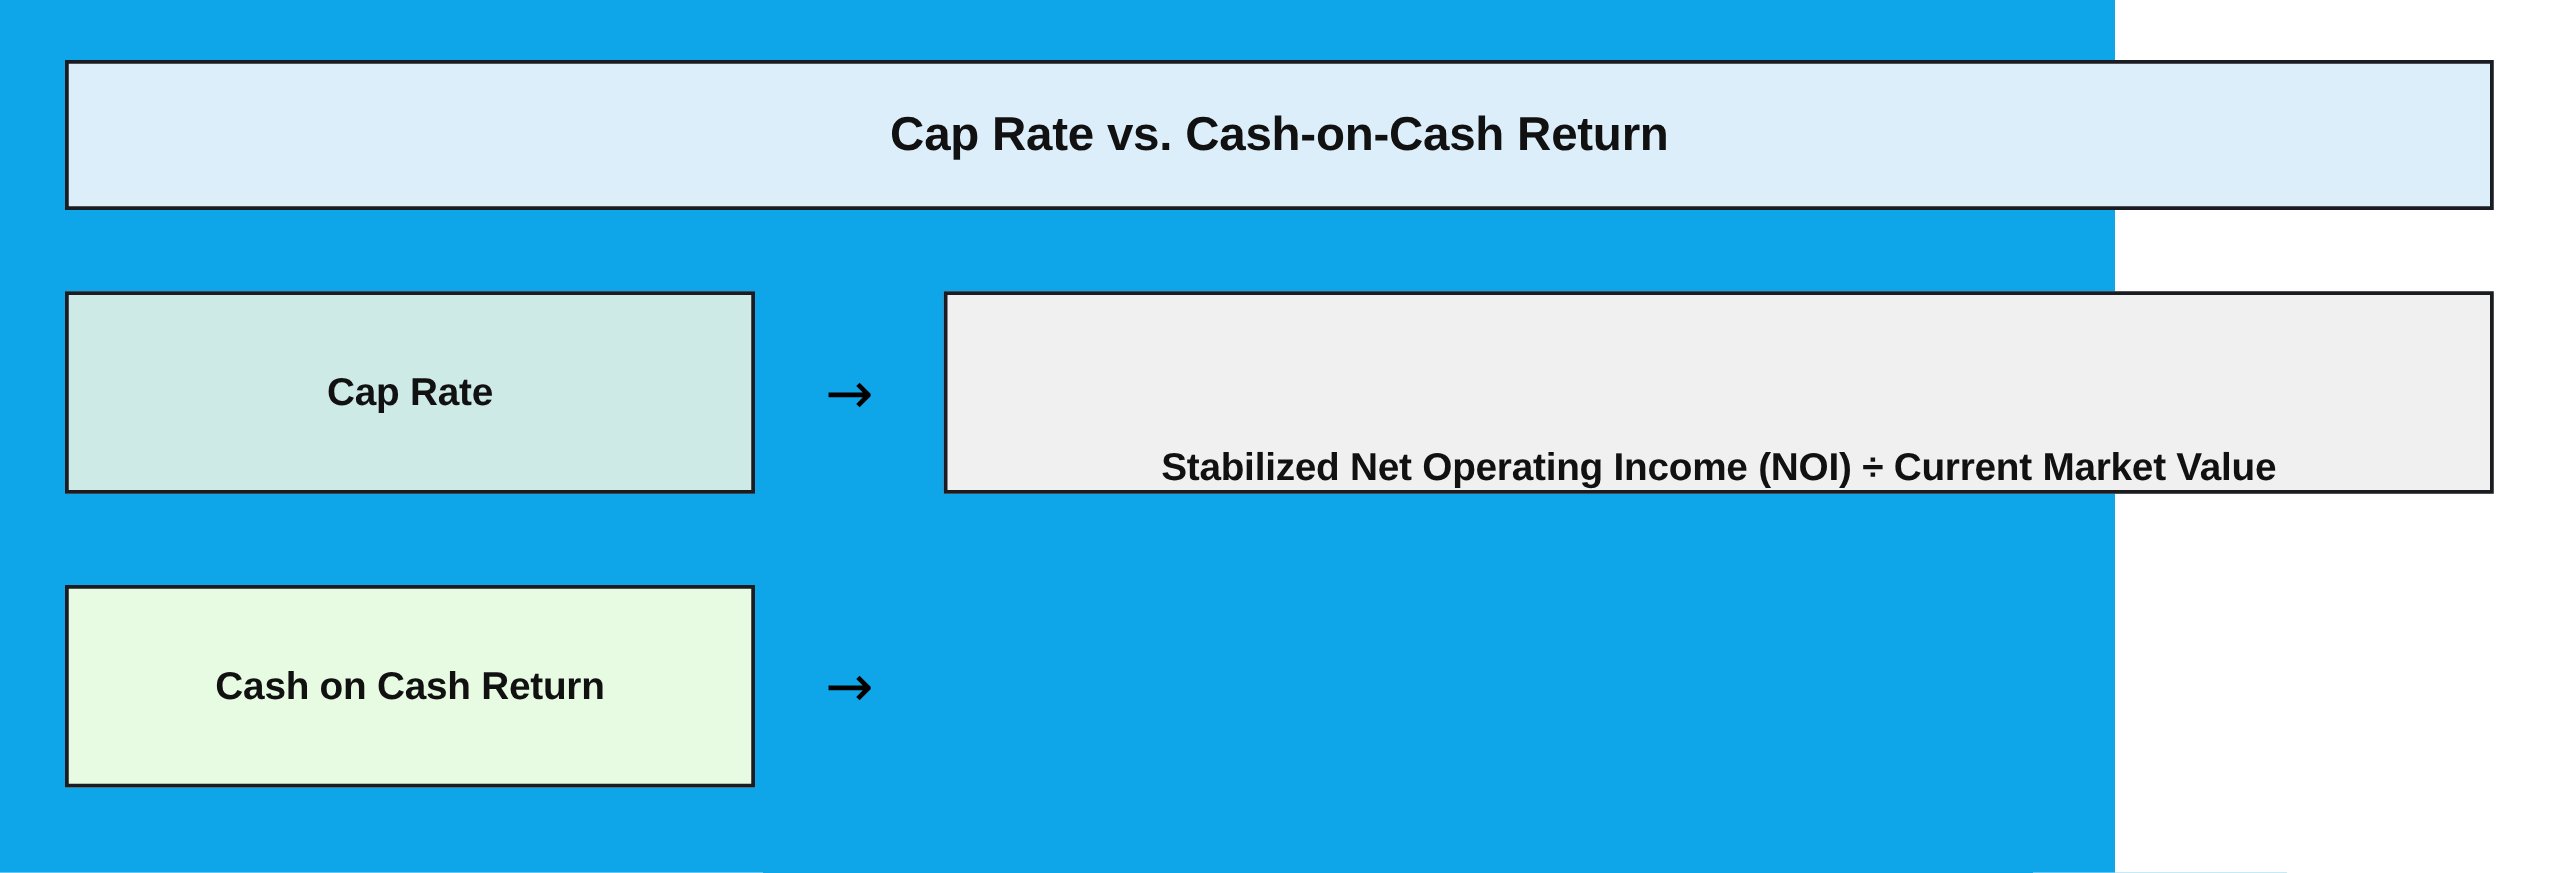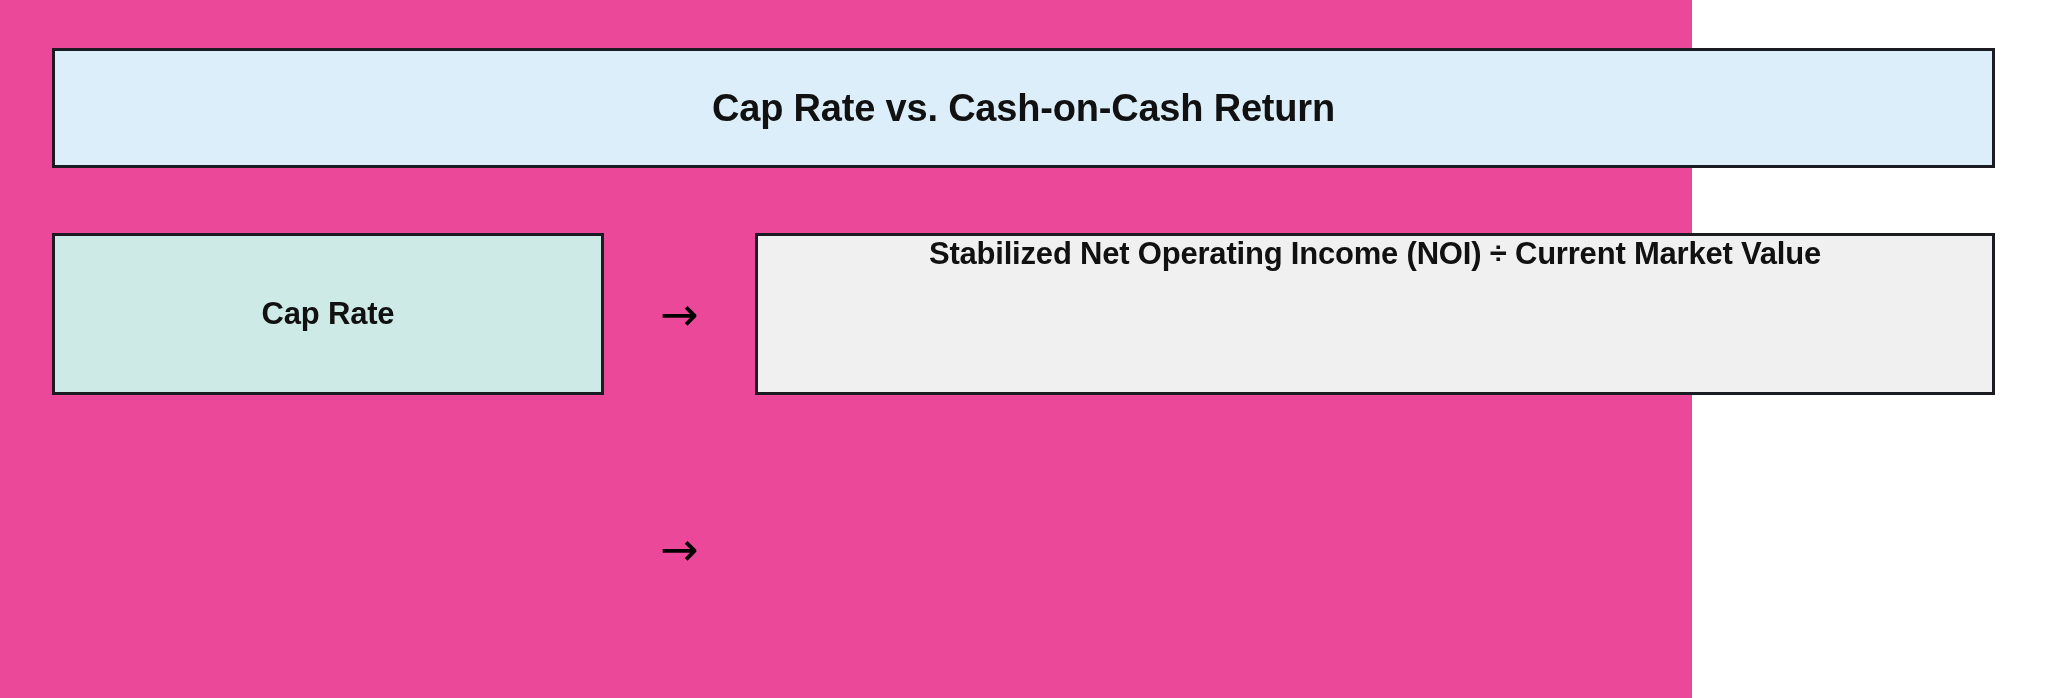--- a/index.html
+++ b/index.html
@@ -12,21 +12,21 @@
     height: 698px;
     font-family: "Liberation Sans", sans-serif;
     color: #111111;
     overflow: hidden;
   }
 
   .canvas {
     position: relative;
     width: 1692px;
     height: 698px;
-    background: #ec4899;
+    background: #0ea5e9;
   }
 
   
   .header-box {
     position: absolute;
     left: 52px;
     top: 48px;
     width: 1943px;
     height: 120px;
     box-sizing: border-box;
@@ -100,21 +100,21 @@
   .formula-box {
     position: absolute;
     left: 755px;
     top: 0;
     width: 1240px;
     height: 162px;
     box-sizing: border-box;
     background: #f0f0f0;
     border: 3px solid #1b1b22;
     display: flex;
-    align-items: flex-start;
+    align-items: flex-end;
     justify-content: center;
   }
   .formula-text {
     font-size: 31px;
     font-weight: bold;
     letter-spacing: -0.2px;
     color: #111111;
     text-align: center;
     white-space: nowrap;
     padding: 0 18px;
@@ -135,18 +135,21 @@
     </div>
     <div class="arrow-cell">
       <span class="arrow-glyph">→</span>
     </div>
     <div class="formula-box">
       <div class="formula-text">Stabilized Net Operating Income (NOI) ÷ Current Market Value</div>
     </div>
   </div>
 
   <div class="row row-2">
+    <div class="term-box green">
+      <div class="term-label">Cash on Cash Return</div>
+    </div>
     <div class="arrow-cell">
       <span class="arrow-glyph">→</span>
     </div>
   </div>
 
 </div>
 
 </body></html>

